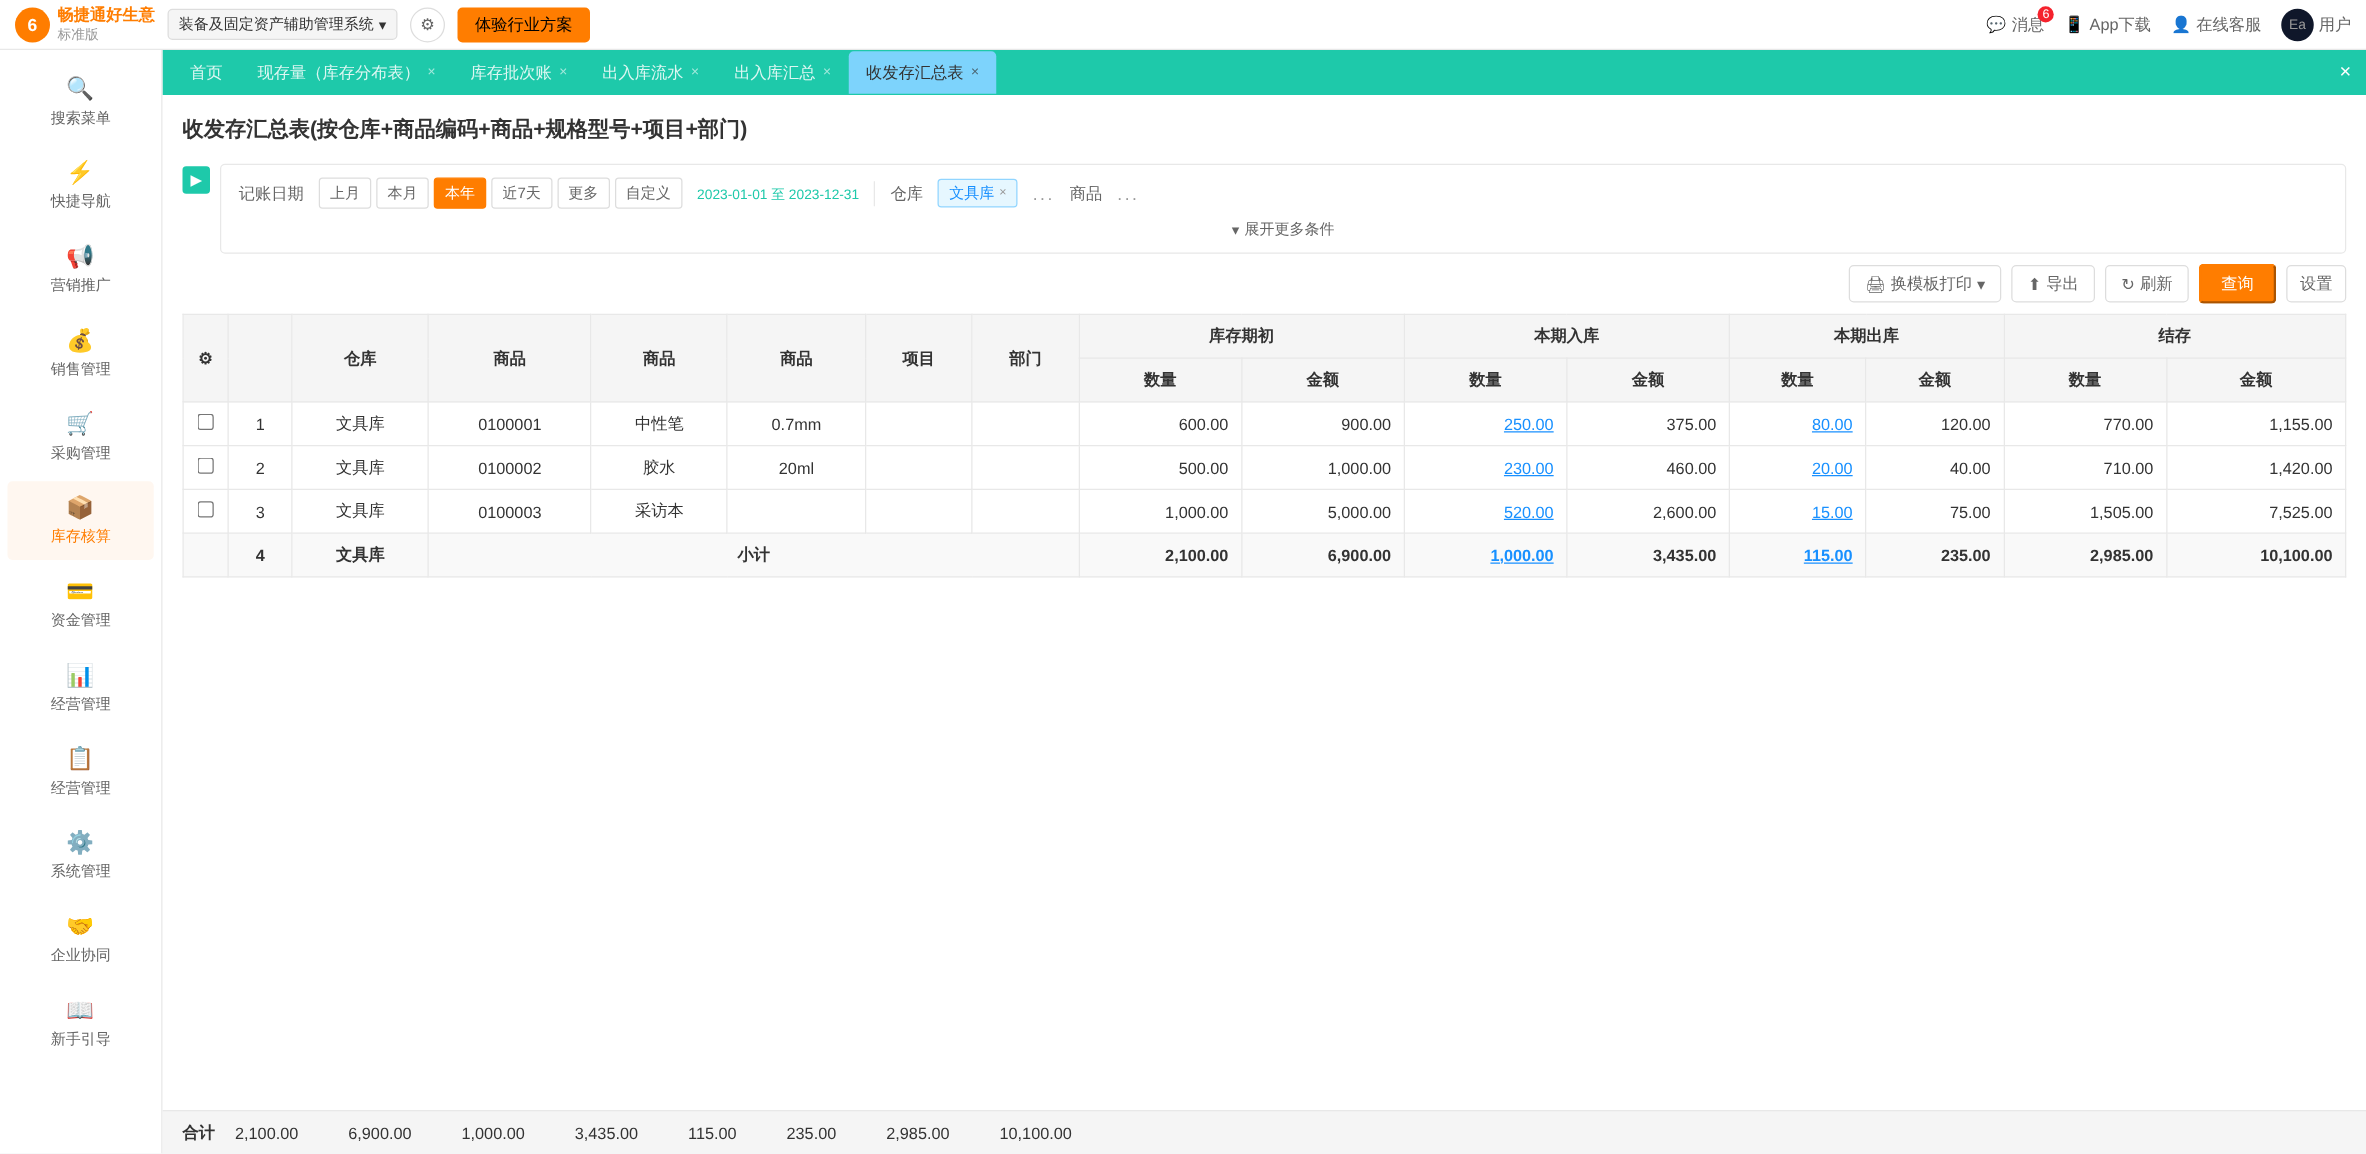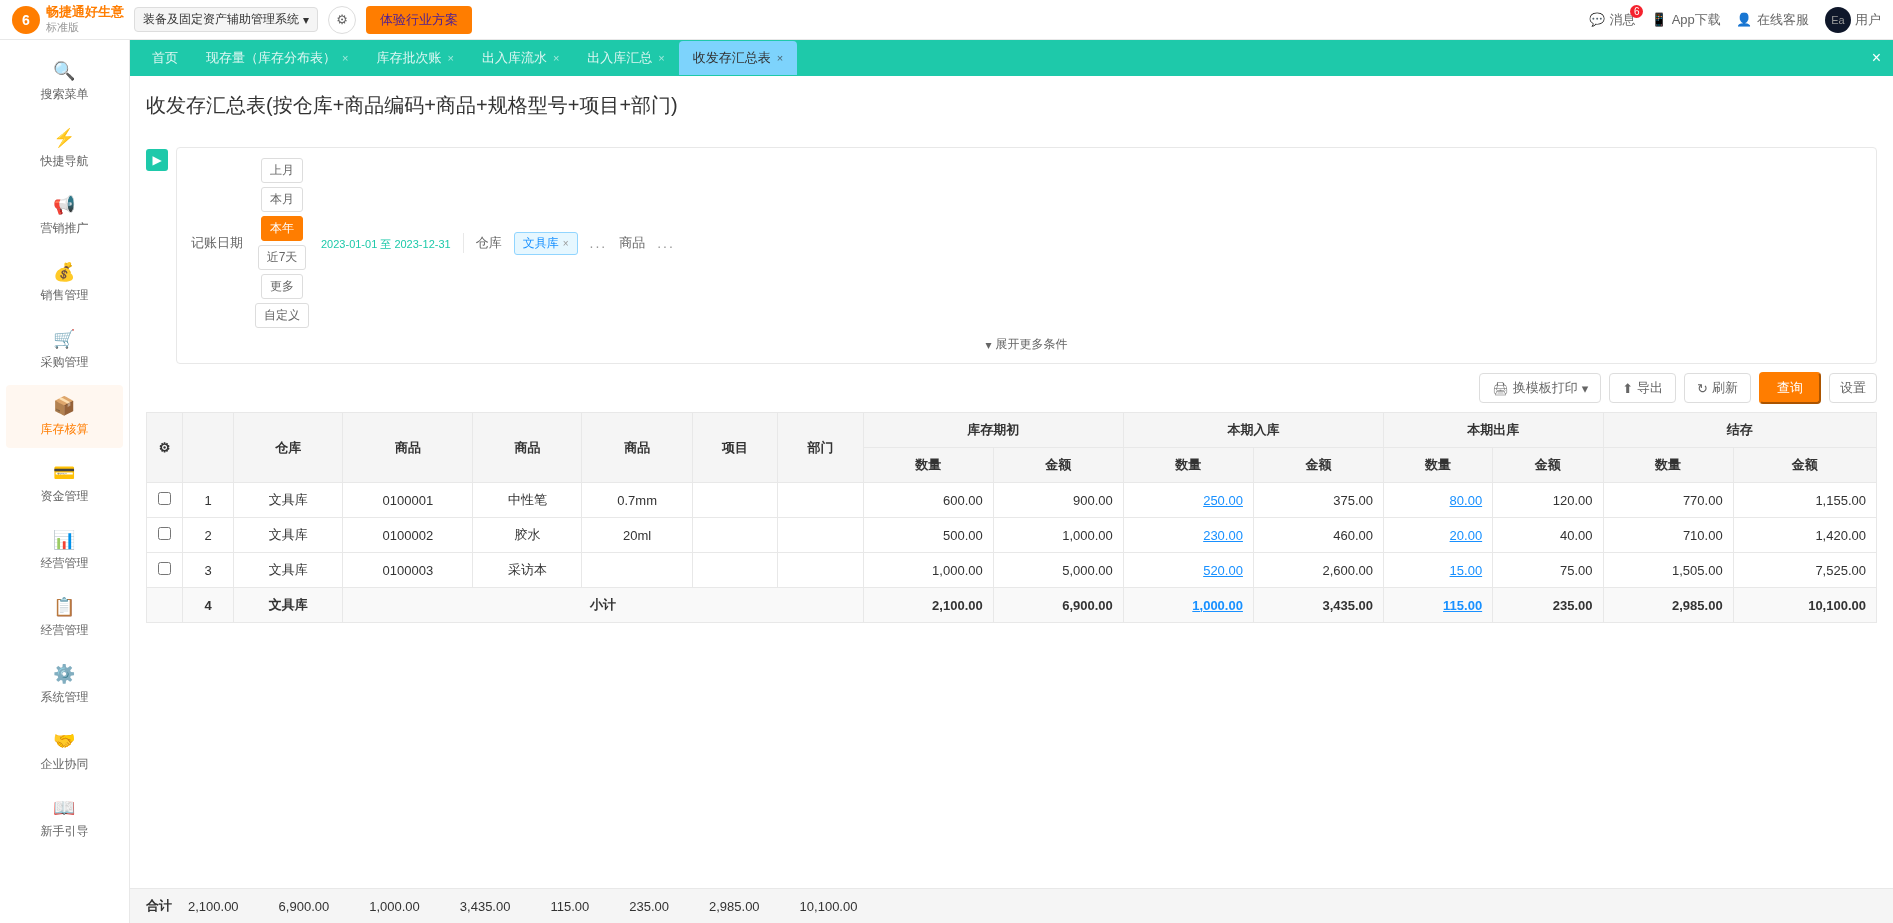--- a/index.html
+++ b/index.html
@@ -7,21 +7,21 @@
 
     
     .top-header { background: #fff; height: 40px; display: flex; align-items: center; padding: 0 12px; border-bottom: 1px solid #e8e8e8; justify-content: space-between; }
     .top-header-left { display: flex; align-items: center; gap: 10px; }
     .logo-area { display: flex; align-items: center; gap: 6px; }
     .logo-icon { width: 28px; height: 28px; background: #ff7d00; border-radius: 50%; display: flex; align-items: center; justify-content: center; color: white; font-weight: bold; font-size: 14px; }
     .logo-text { color: #ff7d00; font-size: 13px; font-weight: bold; line-height: 1.2; }
     .logo-sub { color: #999; font-size: 11px; }
     .system-select { display: flex; align-items: center; gap: 4px; background: #f5f5f5; border: 1px solid #ddd; border-radius: 4px; padding: 3px 8px; cursor: pointer; font-size: 12px; }
     .settings-btn { width: 28px; height: 28px; border-radius: 50%; border: 1px solid #ddd; display: flex; align-items: center; justify-content: center; cursor: pointer; color: #666; }
-    .experience-btn { background: #ff7d00; color: #4c1d95; border: none; border-radius: 4px; padding: 5px 14px; cursor: pointer; font-size: 13px; }
+    .experience-btn { background: #ff7d00; color: #000000; border: none; border-radius: 4px; padding: 5px 14px; cursor: pointer; font-size: 13px; }
     .top-header-right { display: flex; align-items: center; gap: 16px; color: #666; font-size: 13px; }
     .notification-item { display: flex; align-items: center; gap: 4px; cursor: pointer; position: relative; }
     .badge { background: #f5222d; color: white; font-size: 10px; border-radius: 10px; padding: 1px 4px; position: absolute; top: -6px; right: -8px; }
     .user-avatar { width: 26px; height: 26px; border-radius: 50%; background: #0f172a; display: flex; align-items: center; justify-content: center; font-size: 11px; color: #999; }
 
     
     .main-layout { display: flex; flex: 1; overflow: hidden; }
 
     
     .sidebar { width: 130px; background: #fff; border-right: 1px solid #e8e8e8; display: flex; flex-direction: column; padding: 8px 0; overflow-y: auto; }
@@ -37,23 +37,23 @@
     .tab-bar { background: #1ec9aa; display: flex; align-items: center; min-height: 36px; padding: 0 8px; gap: 0; overflow-x: auto; }
     .tab-item { display: flex; align-items: center; gap: 6px; padding: 8px 14px; color: rgba(255,255,255,0.85); cursor: pointer; white-space: nowrap; font-size: 13px; border-radius: 4px 4px 0 0; }
     .tab-item.active { background: #7dd3fc; color: #333; border-radius: 4px 4px 0 0; }
     .tab-close { font-size: 11px; color: inherit; opacity: 0.7; cursor: pointer; }
     .tab-bar-close { margin-left: auto; color: white; cursor: pointer; font-size: 16px; padding: 4px; }
 
     
     .page-content { flex: 1; background: #fff; overflow: auto; padding: 16px; }
 
     
-    .page-title { font-size: 20px; font-weight: normal; color: #333; margin-bottom: 28px; }
+    .page-title { font-size: 17px; font-weight: bold; color: #333; margin-bottom: 16px; }
     .filter-label { color: #666; font-size: 13px; white-space: nowrap; }
-    .date-buttons { display: flex; align-items: center; gap: 4px; flex-direction: column; }
+    .date-buttons { display: flex; align-items: center; gap: 4px; }
     .date-btn { padding: 3px 8px; border: 1px solid #ddd; border-radius: 3px; cursor: pointer; font-size: 12px; color: #666; background: #fff; }
     .date-btn.active { background: #ff7d00; color: white; border-color: #ff7d00; }
     .filter-divider { width: 1px; height: 20px; background: #e8e8e8; }
     .warehouse-tag { display: flex; align-items: center; gap: 4px; background: #e6f7ff; border: 1px solid #91d5ff; border-radius: 3px; padding: 2px 8px; font-size: 12px; color: #1890ff; }
     .tag-close { cursor: pointer; color: #999; font-size: 10px; }
     .more-dots { color: #999; cursor: pointer; font-size: 14px; letter-spacing: 2px; }
     .action-btn { display: flex; align-items: center; gap: 4px; padding: 5px 12px; border: 1px solid #ddd; border-radius: 4px; cursor: pointer; font-size: 13px; color: #666; background: #fff; }
     .query-btn { background: #ff7d00; color: white; border-color: #ff7d00; border-radius: 4px; padding: 5px 16px; cursor: pointer; font-size: 13px; text-align: right; }
     .settings-gear-btn { background: #fff; color: #666; border: 1px solid #ddd; border-radius: 4px; padding: 5px 10px; cursor: pointer; font-size: 13px; }
 

